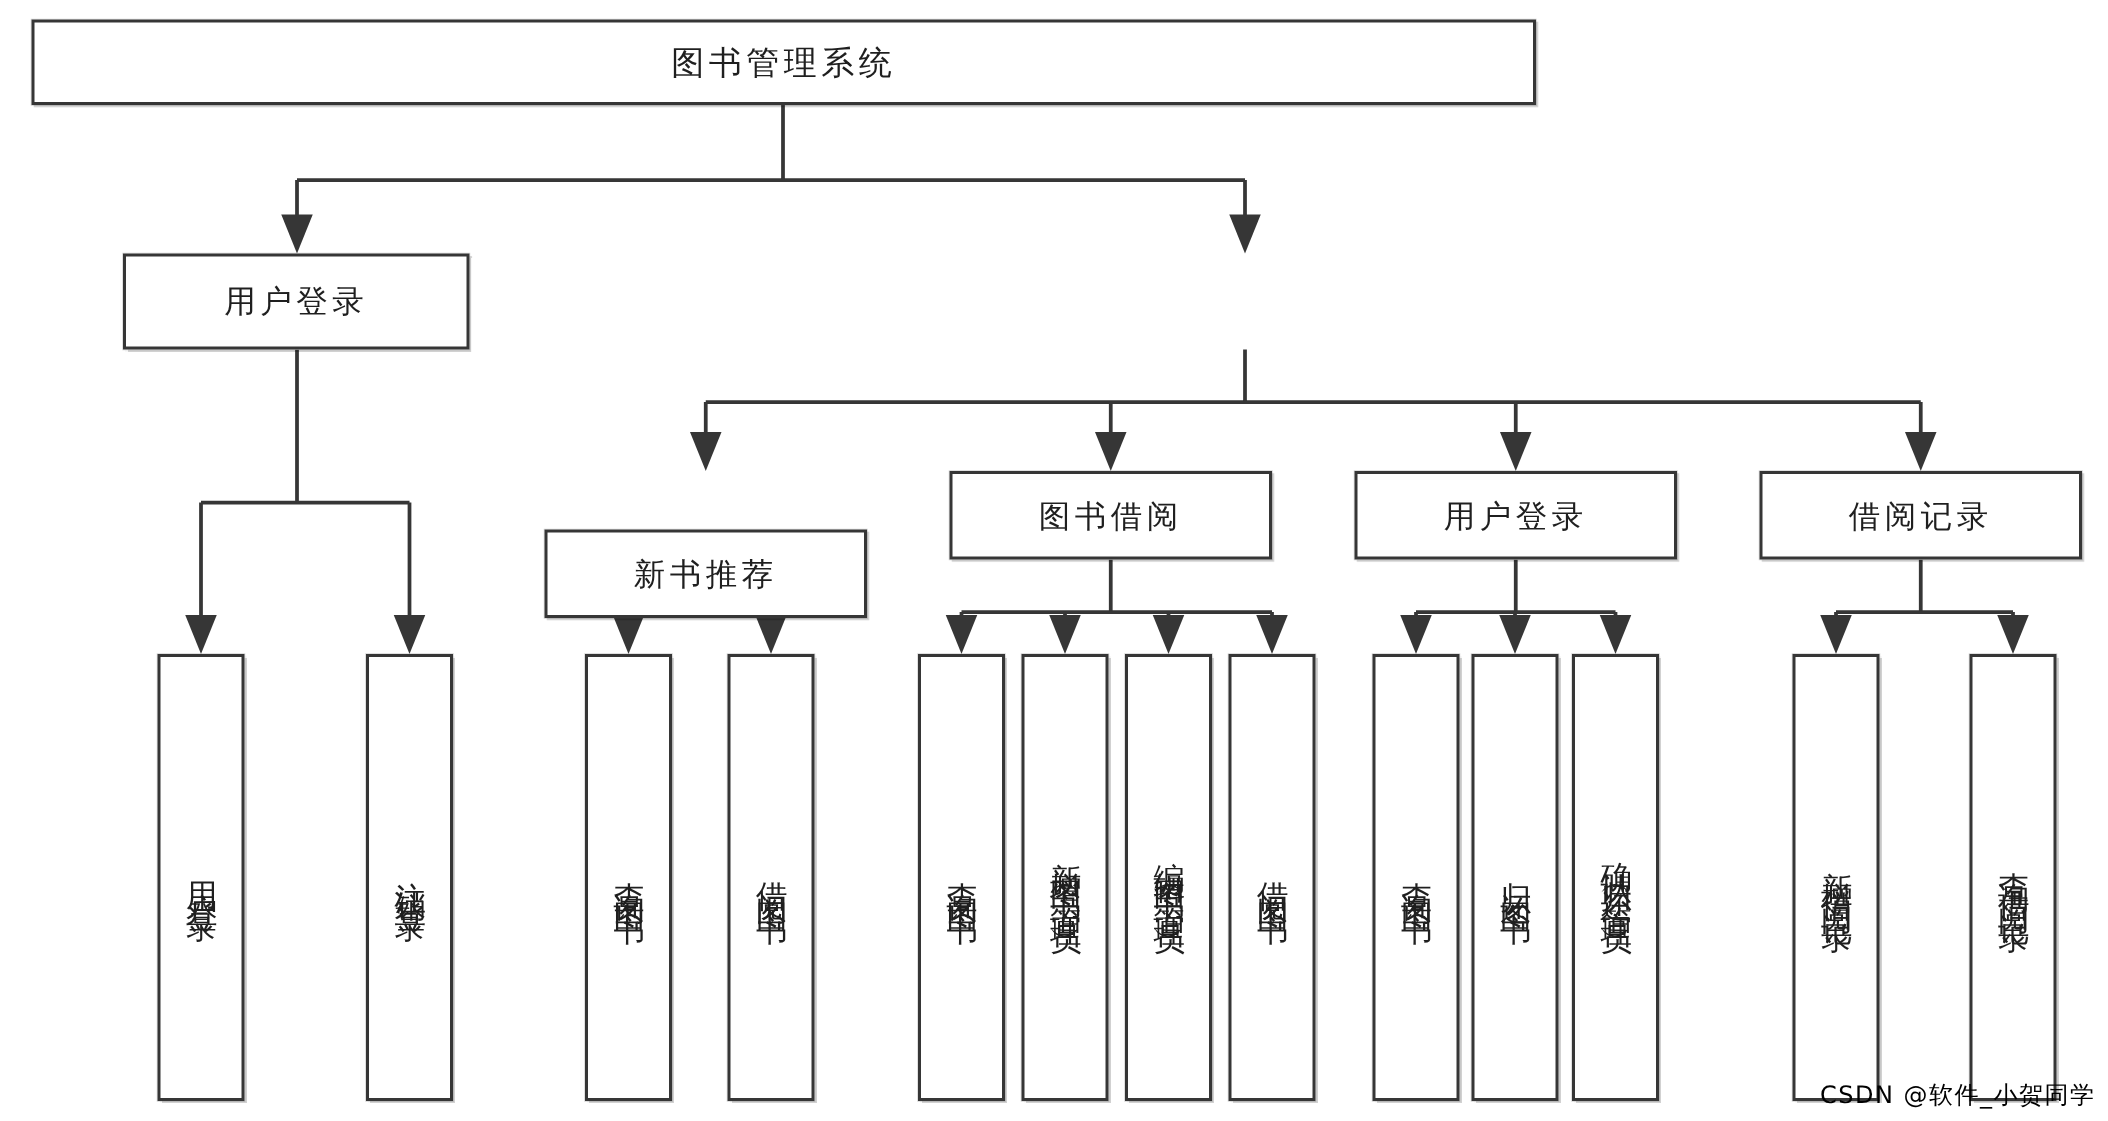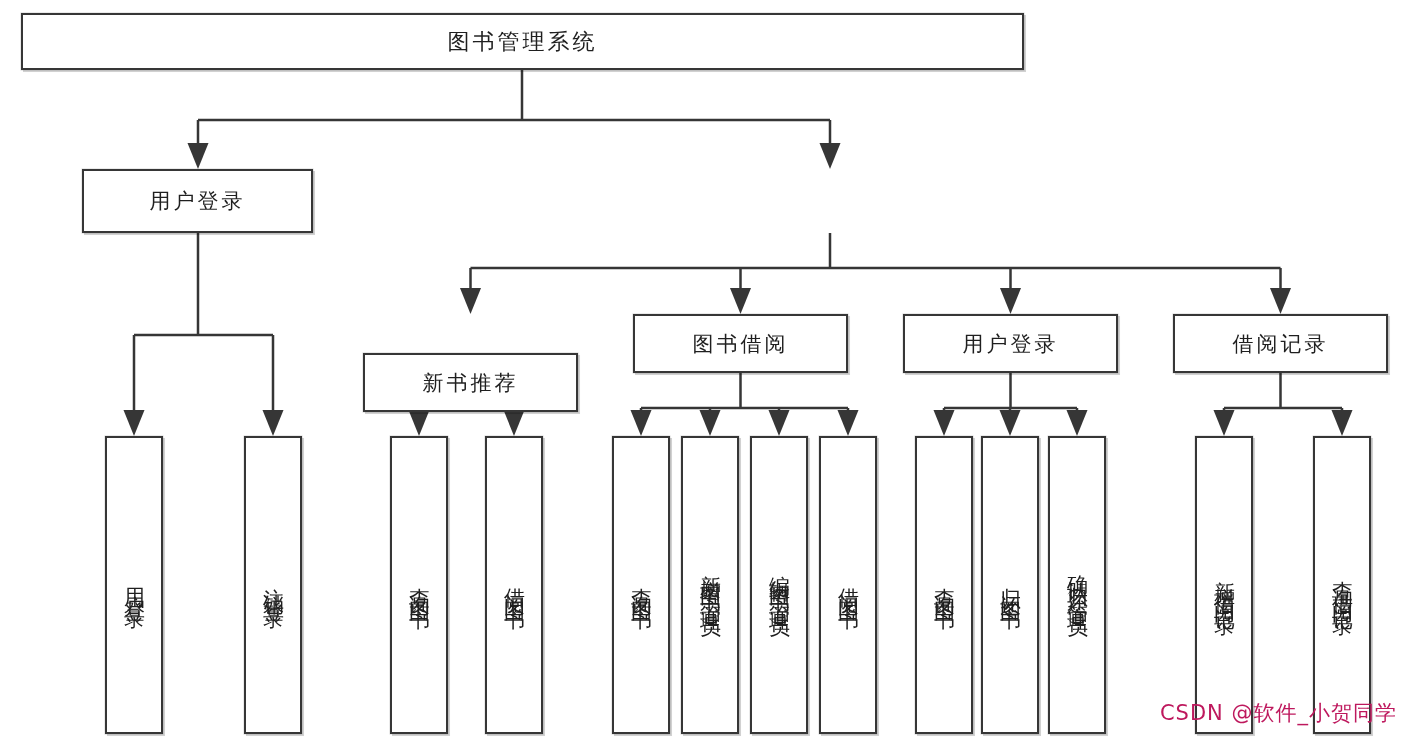--- a/index.html
+++ b/index.html
@@ -48,24 +48,24 @@
     line-height: 1;
     white-space: nowrap;
     color: #1f1f1f;
   }
   .leaf-long .v-label {
     letter-spacing: 6px;
   }
   .watermark {
     position: absolute;
     right: 8px;
-    bottom: 20px;
-    font-size: 21px;
+    bottom: 6px;
+    font-size: 16px;
     letter-spacing: 1px;
-    color: #be185d;
+    color: #000000;
     z-index: 3;
     white-space: nowrap;
   }
 </style>
 </head>
 <body>
 
 <div class="canvas">
 
   <svg class="connectors" width="1405" height="747" viewBox="0 0 1405 747">

